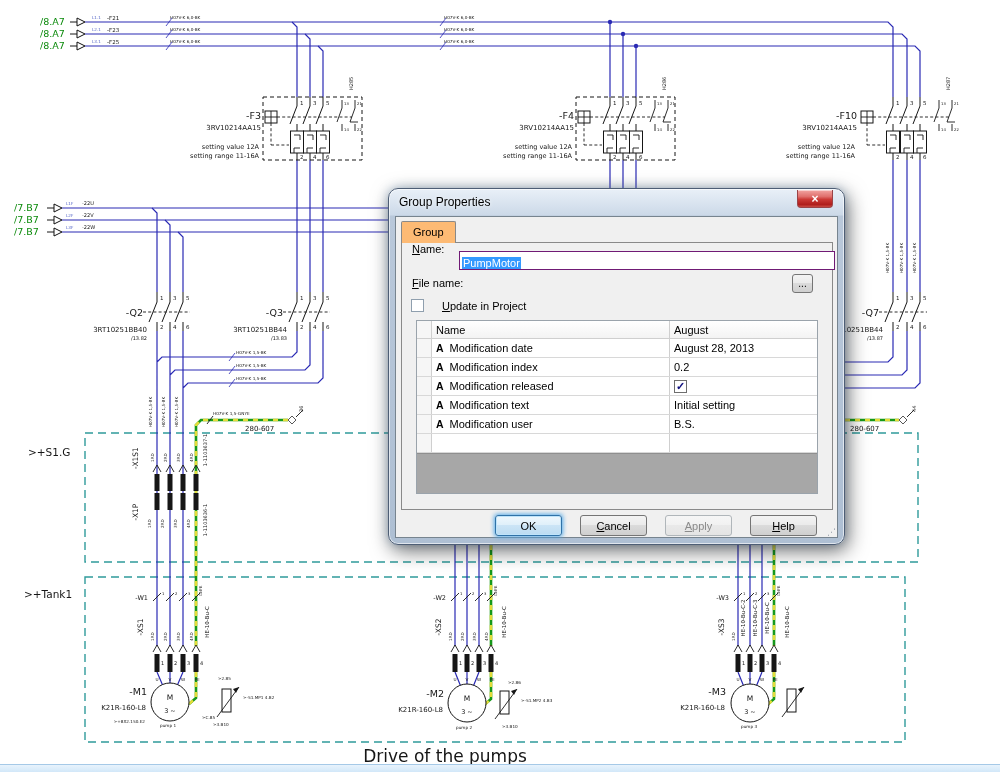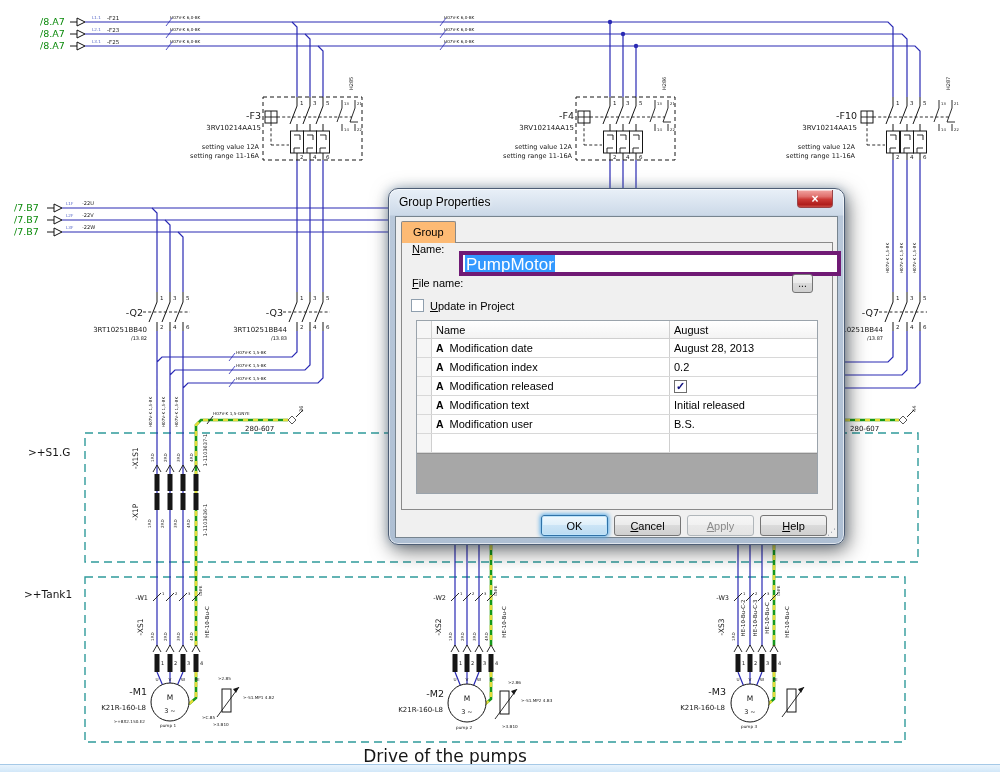--- a/index.html
+++ b/index.html
@@ -26,33 +26,33 @@
   .mid{text-anchor:middle}.end{text-anchor:end}
   
   .dialog{position:absolute;left:388px;top:188px;width:455px;height:355px;background:linear-gradient(#e9f0f8,#ccd9e8 26px,#b9c8da 27px,#aebfd3);border:1px solid #4e5e75;border-radius:10px;box-shadow:inset 0 0 0 1px rgba(255,255,255,.6),3px 6px 20px rgba(0,0,0,.55),0 0 10px rgba(120,160,200,.5)}
   .dlg-title{position:absolute;left:10px;top:6px;font-size:12px;color:#000;text-shadow:0 0 4px rgba(255,255,255,.95)}
   .dlg-close{position:absolute;top:1px;right:11px;width:34px;height:17px;border:1px solid #9a4347;border-top:none;border-radius:0 0 4px 4px;background:linear-gradient(#f2a5a2,#e0706d 38%,#cc3a36 55%,#b01e1c 85%,#c94a43);color:#fff;font-size:12px;font-weight:bold;display:flex;align-items:center;justify-content:center;line-height:1;box-shadow:inset 0 1px 0 rgba(255,255,255,.5)}
   .dlg-content{position:absolute;left:6px;right:6px;top:27px;bottom:6px;background:#f0f0f0;border:1px solid #77848f}
   .tab{position:absolute;left:5px;top:4px;height:21px;padding:0 11px;background:#fdba74;border:1px solid #898989;border-bottom:none;border-radius:2px 2px 0 0;font-size:11px;line-height:21px;z-index:2}
   .tabpanel{position:absolute;left:5px;right:4px;top:25px;height:266px;border:1px solid #898989;background:#f0f0f0}
   .flabel{position:absolute;font-size:11px;white-space:nowrap}
   .u{text-decoration:underline}
-  .tbox{position:absolute;height:17px;border:4px solid #701a75;background:#fff;font-size:17px;display:flex;align-items:flex-start;padding:0 2px;overflow:hidden;white-space:nowrap}
+  .tbox{position:absolute;height:17px;border:1px solid #701a75;background:#fff;font-size:11px;display:flex;align-items:flex-end;padding:0 2px;overflow:hidden;white-space:nowrap}
   .sel{background:#3399ff;color:#fff;padding:0 1px}
   .cbx{width:13px;height:13px;box-sizing:border-box;border:1px solid #8f9fae;background:#fff;display:inline-flex;align-items:center;justify-content:center;font-size:11px;line-height:1;color:#10107e;font-weight:bold}
   .ptable{position:absolute;left:14px;top:77px;width:402px;height:174px;box-sizing:border-box;border:1px solid #9aa3ab;background:#fff;display:flex;flex-direction:column}
   .thead,.trow{display:flex;flex:none}
   .thead{height:17px;background:linear-gradient(#fff,#f3f3f3);border-bottom:1px solid #cfcfcf}
   .trow{height:19px;border-bottom:1px solid #d8d8d8;box-sizing:border-box}
   .c0{width:14px;border-right:1px solid #cfcfcf;background:#f6f6f6;flex:none}
   .c1{width:238px;border-right:1px solid #cfcfcf;display:flex;align-items:center;padding-left:4px;font-size:11px;gap:6px;box-sizing:border-box;flex:none}
   .c2{flex:1;display:flex;align-items:center;padding-left:4px;font-size:11px}
   .aicn{font-weight:bold;font-size:10.5px}
   .tfill{flex:1;background:#a7a7a7;border-top:1px solid #8f8f8f}
-  .btnrow{position:absolute;top:298px;right:10px;display:flex;gap:6px}
+  .btnrow{position:absolute;top:298px;right:20px;display:flex;gap:18px}
   .btn{min-width:67px;height:21px;box-sizing:border-box;border:1px solid #757575;border-radius:3px;background:linear-gradient(#f3f3f3,#ebebeb 45%,#dcdcdc 46%,#cfcfcf);font-size:11px;display:flex;align-items:center;justify-content:center;cursor:default}
   .btn.ok{border-color:#3072a7;box-shadow:0 0 4px 1px rgba(77,166,232,.95),inset 0 0 0 1px #bfe4fa;background:linear-gradient(#f0f8fd,#e0f0fa 45%,#cce5f6 46%,#bcdcf2)}
   .btn.disabled{color:#8b8b8b;border-color:#b0b6ba;background:linear-gradient(#f6f6f6,#f1f1f1 45%,#e9e9e9 46%,#e4e4e4)}
   .browse{position:absolute;min-width:21px;width:21px;height:19px;font-size:10px}
   .grip{position:absolute;right:1px;bottom:0;font-size:9px;color:#8a93a0}
   .bstrip{position:absolute;left:0;top:764px;width:1000px;height:8px;background:linear-gradient(#e8f3fc,#cfe6f8);border-top:1px solid #a5c9e7}
 </style>
 </head>
 <body>
 
@@ -423,21 +423,21 @@
   <div class="dlg-content">
     <div class="tab">Group</div>
     <div class="tabpanel">
       <div class="flabel" style="left:10px;top:0"><span class="u">N</span><span>ame:</span></div>
       <div class="tbox" style="left:57px;top:8px;width:370px">
           <span class="sel">PumpMotor</span>
         </div>
       <div class="flabel" style="left:10px;top:34px"><span class="u">F</span><span>ile name:</span></div>
       <div class="btn browse" style="left:390px;top:31px">...</div>
       <span class="cbx" style="position:absolute;left:9px;top:56px"></span>
-      <div class="flabel" style="left:28px;top:57px"><span class="u">U</span><span>pdate in Project</span></div>
+      <div class="flabel" style="left:40px;top:57px"><span class="u">U</span><span>pdate in Project</span></div>
 
       <div class="ptable">
         <div class="thead">
           <div class="c0"></div>
           <div class="c1">Name</div>
           <div class="c2">August</div>
         </div>
         <div class="trow">
           <div class="c0"></div>
           <div class="c1">
@@ -465,21 +465,21 @@
                 <span>✓</span>
               </span>
             </div>
         </div>
         <div class="trow">
           <div class="c0"></div>
           <div class="c1">
               <span class="aicn">A</span>
               <span>Modification text</span>
             </div>
-          <div class="c2">Initial released</div>
+          <div class="c2">Initial setting</div>
         </div>
         <div class="trow">
           <div class="c0"></div>
           <div class="c1">
               <span class="aicn">A</span>
               <span>Modification user</span>
             </div>
           <div class="c2">B.S.</div>
         </div>
         <div class="trow">

